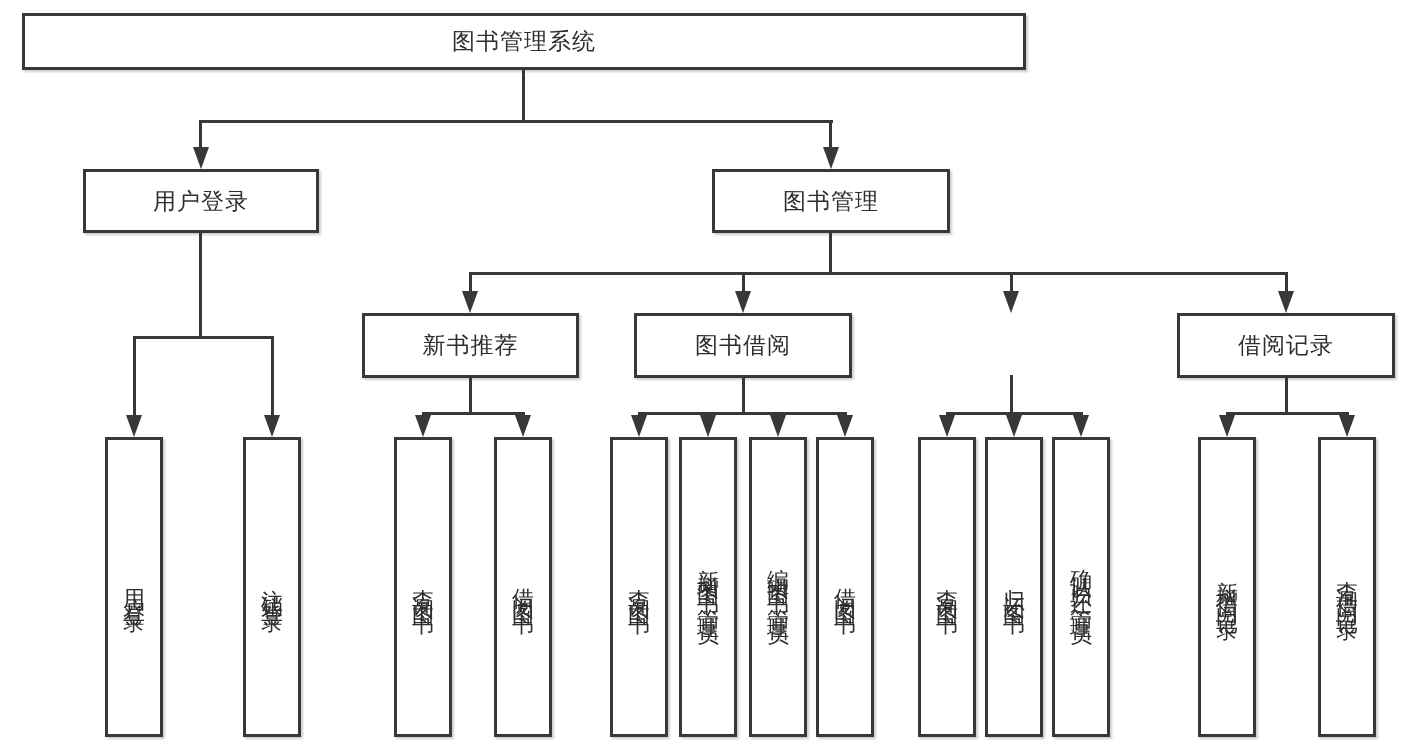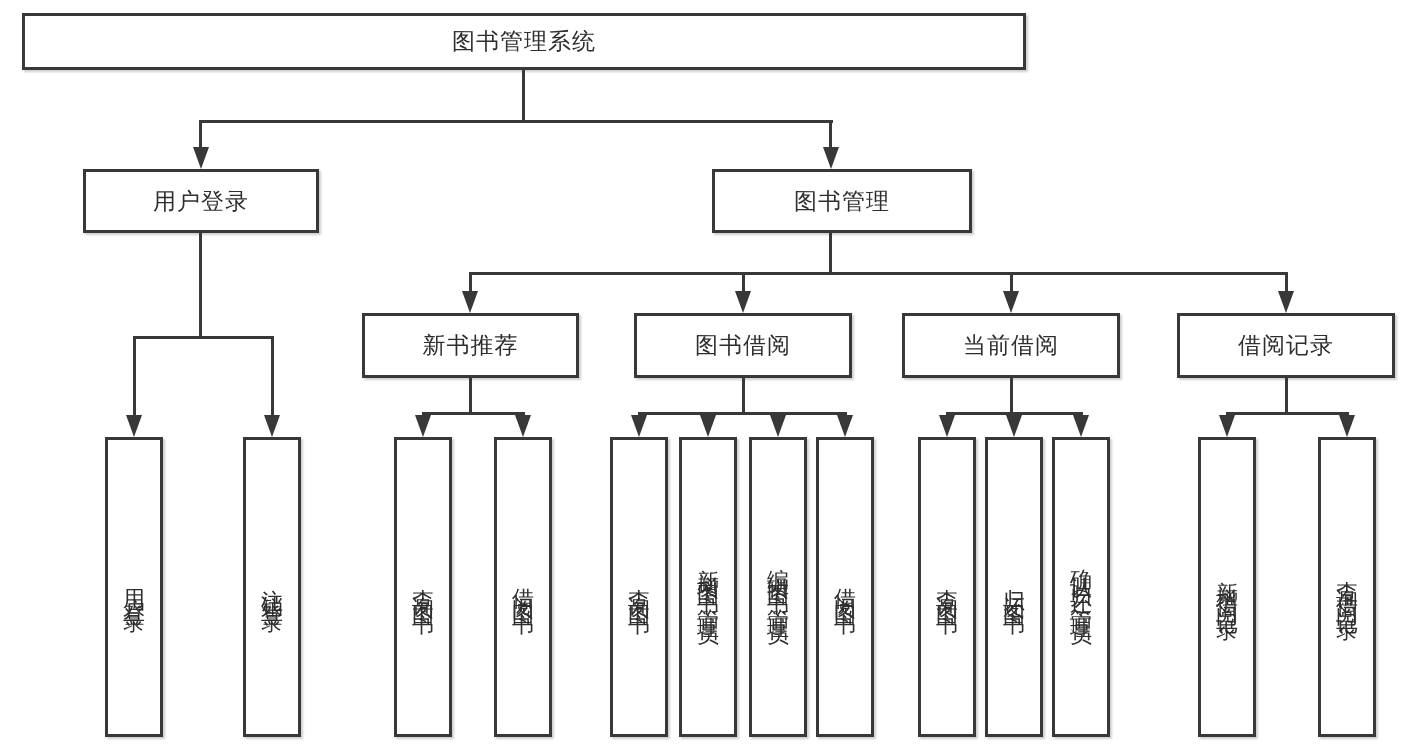--- a/index.html
+++ b/index.html
@@ -39,21 +39,21 @@
   <div class="box" style="left:22px;top:13px;width:1004px;height:57px">图书管理系统</div>
 
   <div class="vline" style="left:522px;top:68px;height:54px"></div>
   <div class="hline" style="left:199px;top:120px;width:634px"></div>
   <div class="vline" style="left:199px;top:120px;height:30px"></div>
   <div class="arrow" style="left:193px;top:147px"></div>
   <div class="vline" style="left:829px;top:120px;height:30px"></div>
   <div class="arrow" style="left:823px;top:147px"></div>
 
   <div class="box" style="left:83px;top:169px;width:236px;height:64px">用户登录</div>
-  <div class="box" style="left:712px;top:169px;width:260px;height:64px">图书管理</div>
+  <div class="box" style="left:712px;top:169px;width:238px;height:64px">图书管理</div>
 
   <div class="vline" style="left:199px;top:230px;height:108px"></div>
   <div class="hline" style="left:133px;top:336px;width:141px"></div>
   <div class="vline" style="left:133px;top:336px;height:81px"></div>
   <div class="arrow" style="left:126px;top:415px"></div>
   <div class="vline" style="left:271px;top:336px;height:81px"></div>
   <div class="arrow" style="left:264px;top:415px"></div>
 
   <div class="vline" style="left:829px;top:230px;height:44px"></div>
   <div class="hline" style="left:469px;top:272px;width:819px"></div>
@@ -61,21 +61,20 @@
   <div class="arrow" style="left:462px;top:291px"></div>
   <div class="vline" style="left:742px;top:272px;height:22px"></div>
   <div class="arrow" style="left:735px;top:291px"></div>
   <div class="vline" style="left:1010px;top:272px;height:22px"></div>
   <div class="arrow" style="left:1003px;top:291px"></div>
   <div class="vline" style="left:1285px;top:272px;height:22px"></div>
   <div class="arrow" style="left:1278px;top:291px"></div>
 
   <div class="box" style="left:362px;top:313px;width:217px;height:65px">新书推荐</div>
   <div class="box" style="left:634px;top:313px;width:218px;height:65px">图书借阅</div>
-  <div class="box" style="left:902px;top:313px;width:218px;height:65px">当前借阅</div>
   <div class="box" style="left:1177px;top:313px;width:218px;height:65px">借阅记录</div>
 
   <div class="vline" style="left:469px;top:375px;height:39px"></div>
   <div class="hline" style="left:422px;top:412px;width:103px"></div>
   <div class="vline" style="left:422px;top:412px;height:7px"></div>
   <div class="arrow" style="left:415px;top:415px"></div>
   <div class="vline" style="left:522px;top:412px;height:7px"></div>
   <div class="arrow" style="left:515px;top:415px"></div>
 
   <div class="vline" style="left:742px;top:375px;height:39px"></div>

